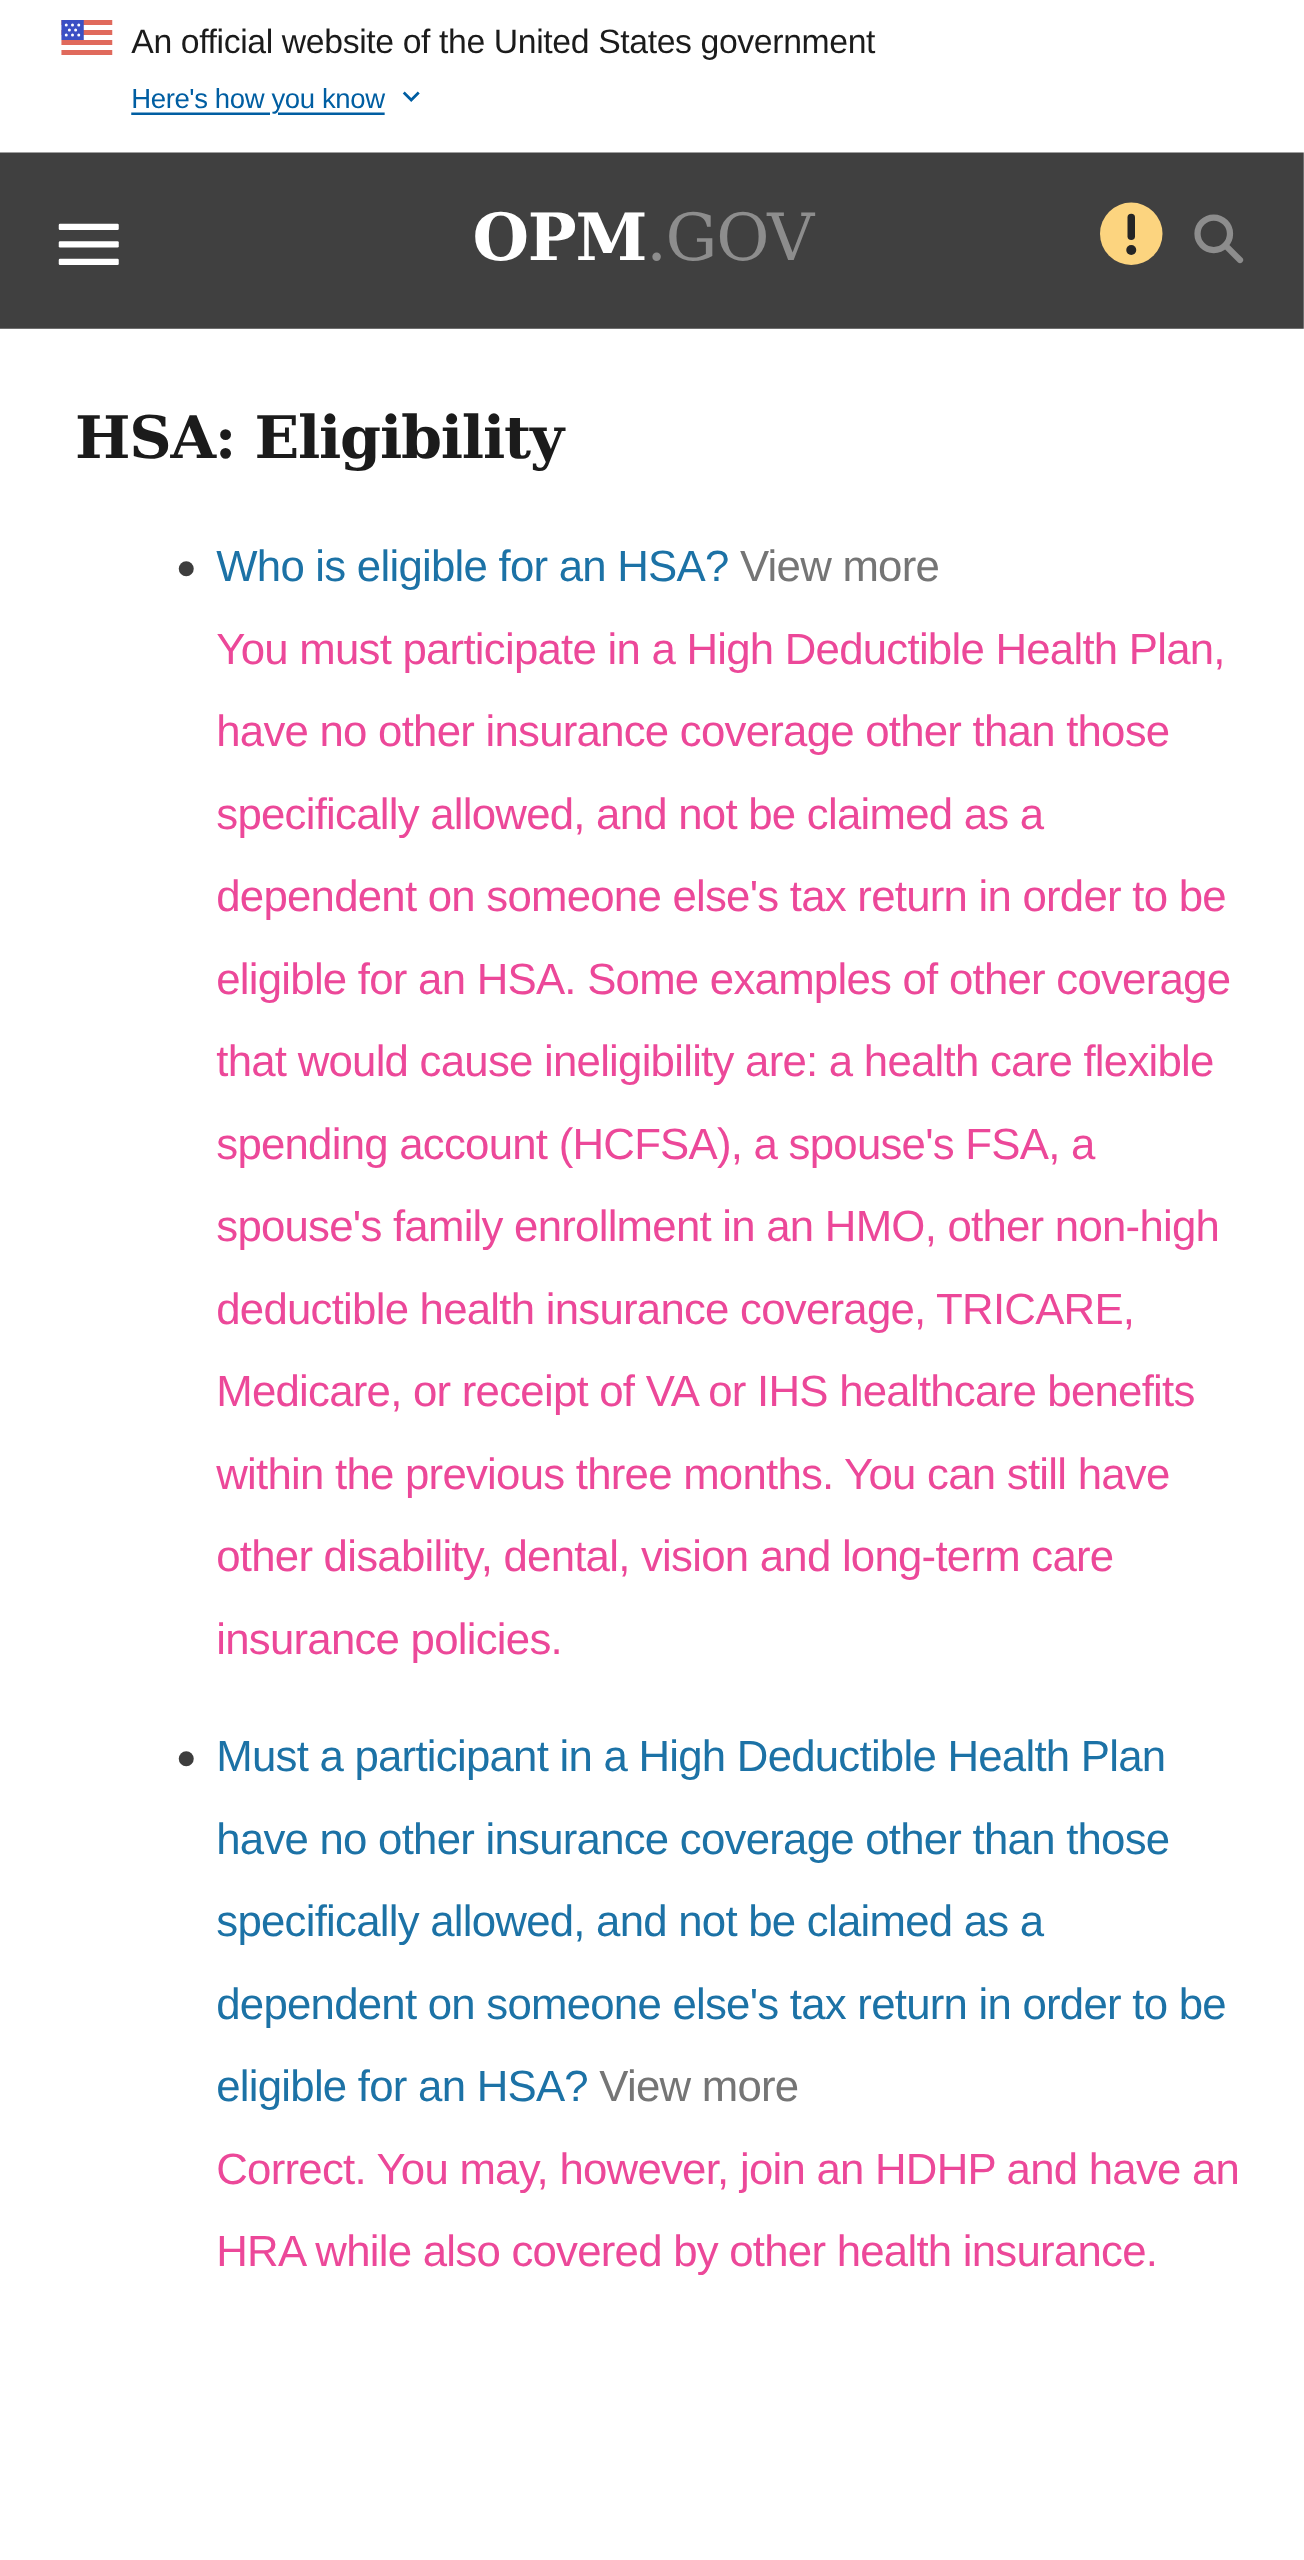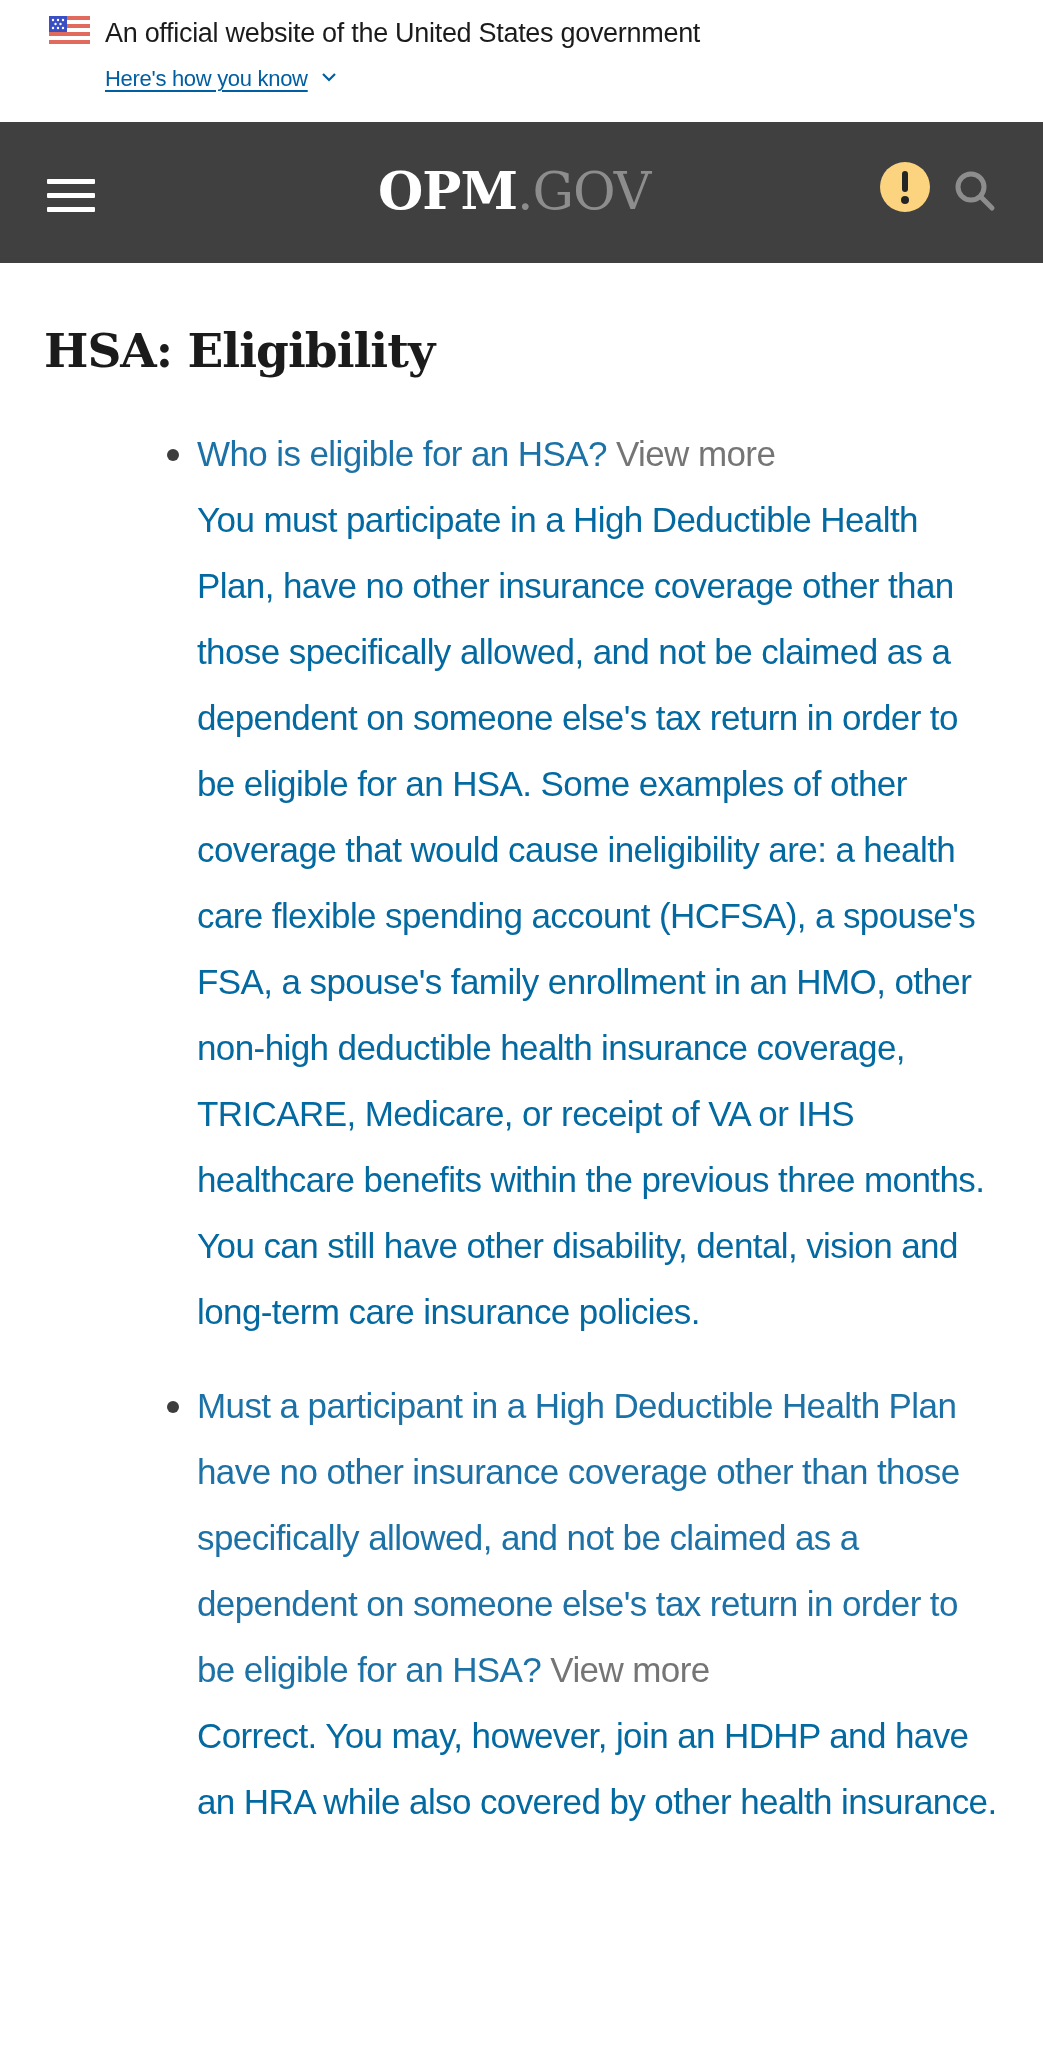--- a/index.html
+++ b/index.html
@@ -20,29 +20,29 @@
     .menu-btn span:nth-child(3) { top: 30px; }
     .logo { position: absolute; left: 378px; top: 34px; font-family: "DejaVu Serif", "Liberation Serif", serif; font-size: 52px; line-height: 70px; white-space: nowrap; cursor: pointer; }
     .logo .opm { color: #ffffff; font-weight: bold; letter-spacing: -1px; }
     .logo .gov { color: #8d8d8d; font-weight: normal; letter-spacing: -1px; }
     .alert-btn { position: absolute; left: 880px; top: 40px; width: 50px; height: 50px; border-radius: 50%; background: #fcd47f; cursor: pointer; }
     .alert-btn .bar { position: absolute; left: 22px; top: 9px; width: 6px; height: 21px; background: #252525; border-radius: 3px; }
     .alert-btn .dot { position: absolute; left: 21px; top: 34px; width: 8px; height: 8px; background: #252525; border-radius: 50%; }
     .search-btn { position: absolute; left: 952px; top: 46px; width: 46px; height: 46px; cursor: pointer; }
 
     .main { position: absolute; top: 263px; left: 0; width: 1043px; }
-    h1.page-title { position: absolute; left: 44px; top: 60px; font-family: "DejaVu Serif", "Liberation Serif", serif; font-weight: bold; font-size: 47px; color: #1b1b1b; letter-spacing: -1px; line-height: 1.2; }
+    h1.page-title { position: absolute; left: 60px; top: 60px; font-family: "DejaVu Serif", "Liberation Serif", serif; font-weight: bold; font-size: 47px; color: #1b1b1b; letter-spacing: -1px; line-height: 1.2; }
 
     .faq-list { position: absolute; left: 0; top: 158px; width: 1043px; list-style: none; }
-    .faq-item { position: relative; padding-left: 173px; padding-right: 40px; font-size: 35px; line-height: 66px; letter-spacing: -0.6px; margin-left: 24px; }
+    .faq-item { position: relative; padding-left: 173px; padding-right: 40px; font-size: 35px; line-height: 66px; letter-spacing: -0.6px; }
     .faq-item::before { content: ""; position: absolute; left: 143px; top: 28px; width: 12px; height: 12px; border-radius: 50%; background: #3d3d3d; }
     .faq-item + .faq-item { margin-top: 28px; }
     .faq-q { color: #1c72a6; cursor: pointer; }
     .faq-view { color: #757575; cursor: pointer; }
-    .faq-a { color: #0369a1; }
+    .faq-a { color: #ec4899; }
   </style>
 </head>
 <body>
 
 <div class="gov-banner">
   <svg class="flag" viewBox="0 0 41 30">
     <rect x="0" y="0" width="41" height="30" fill="#ffffff"></rect>
     <rect x="0" y="0" width="41" height="4" fill="#e06a5c"></rect>
     <rect x="0" y="8" width="41" height="4" fill="#e06a5c"></rect>
     <rect x="0" y="16" width="41" height="4" fill="#e06a5c"></rect>

